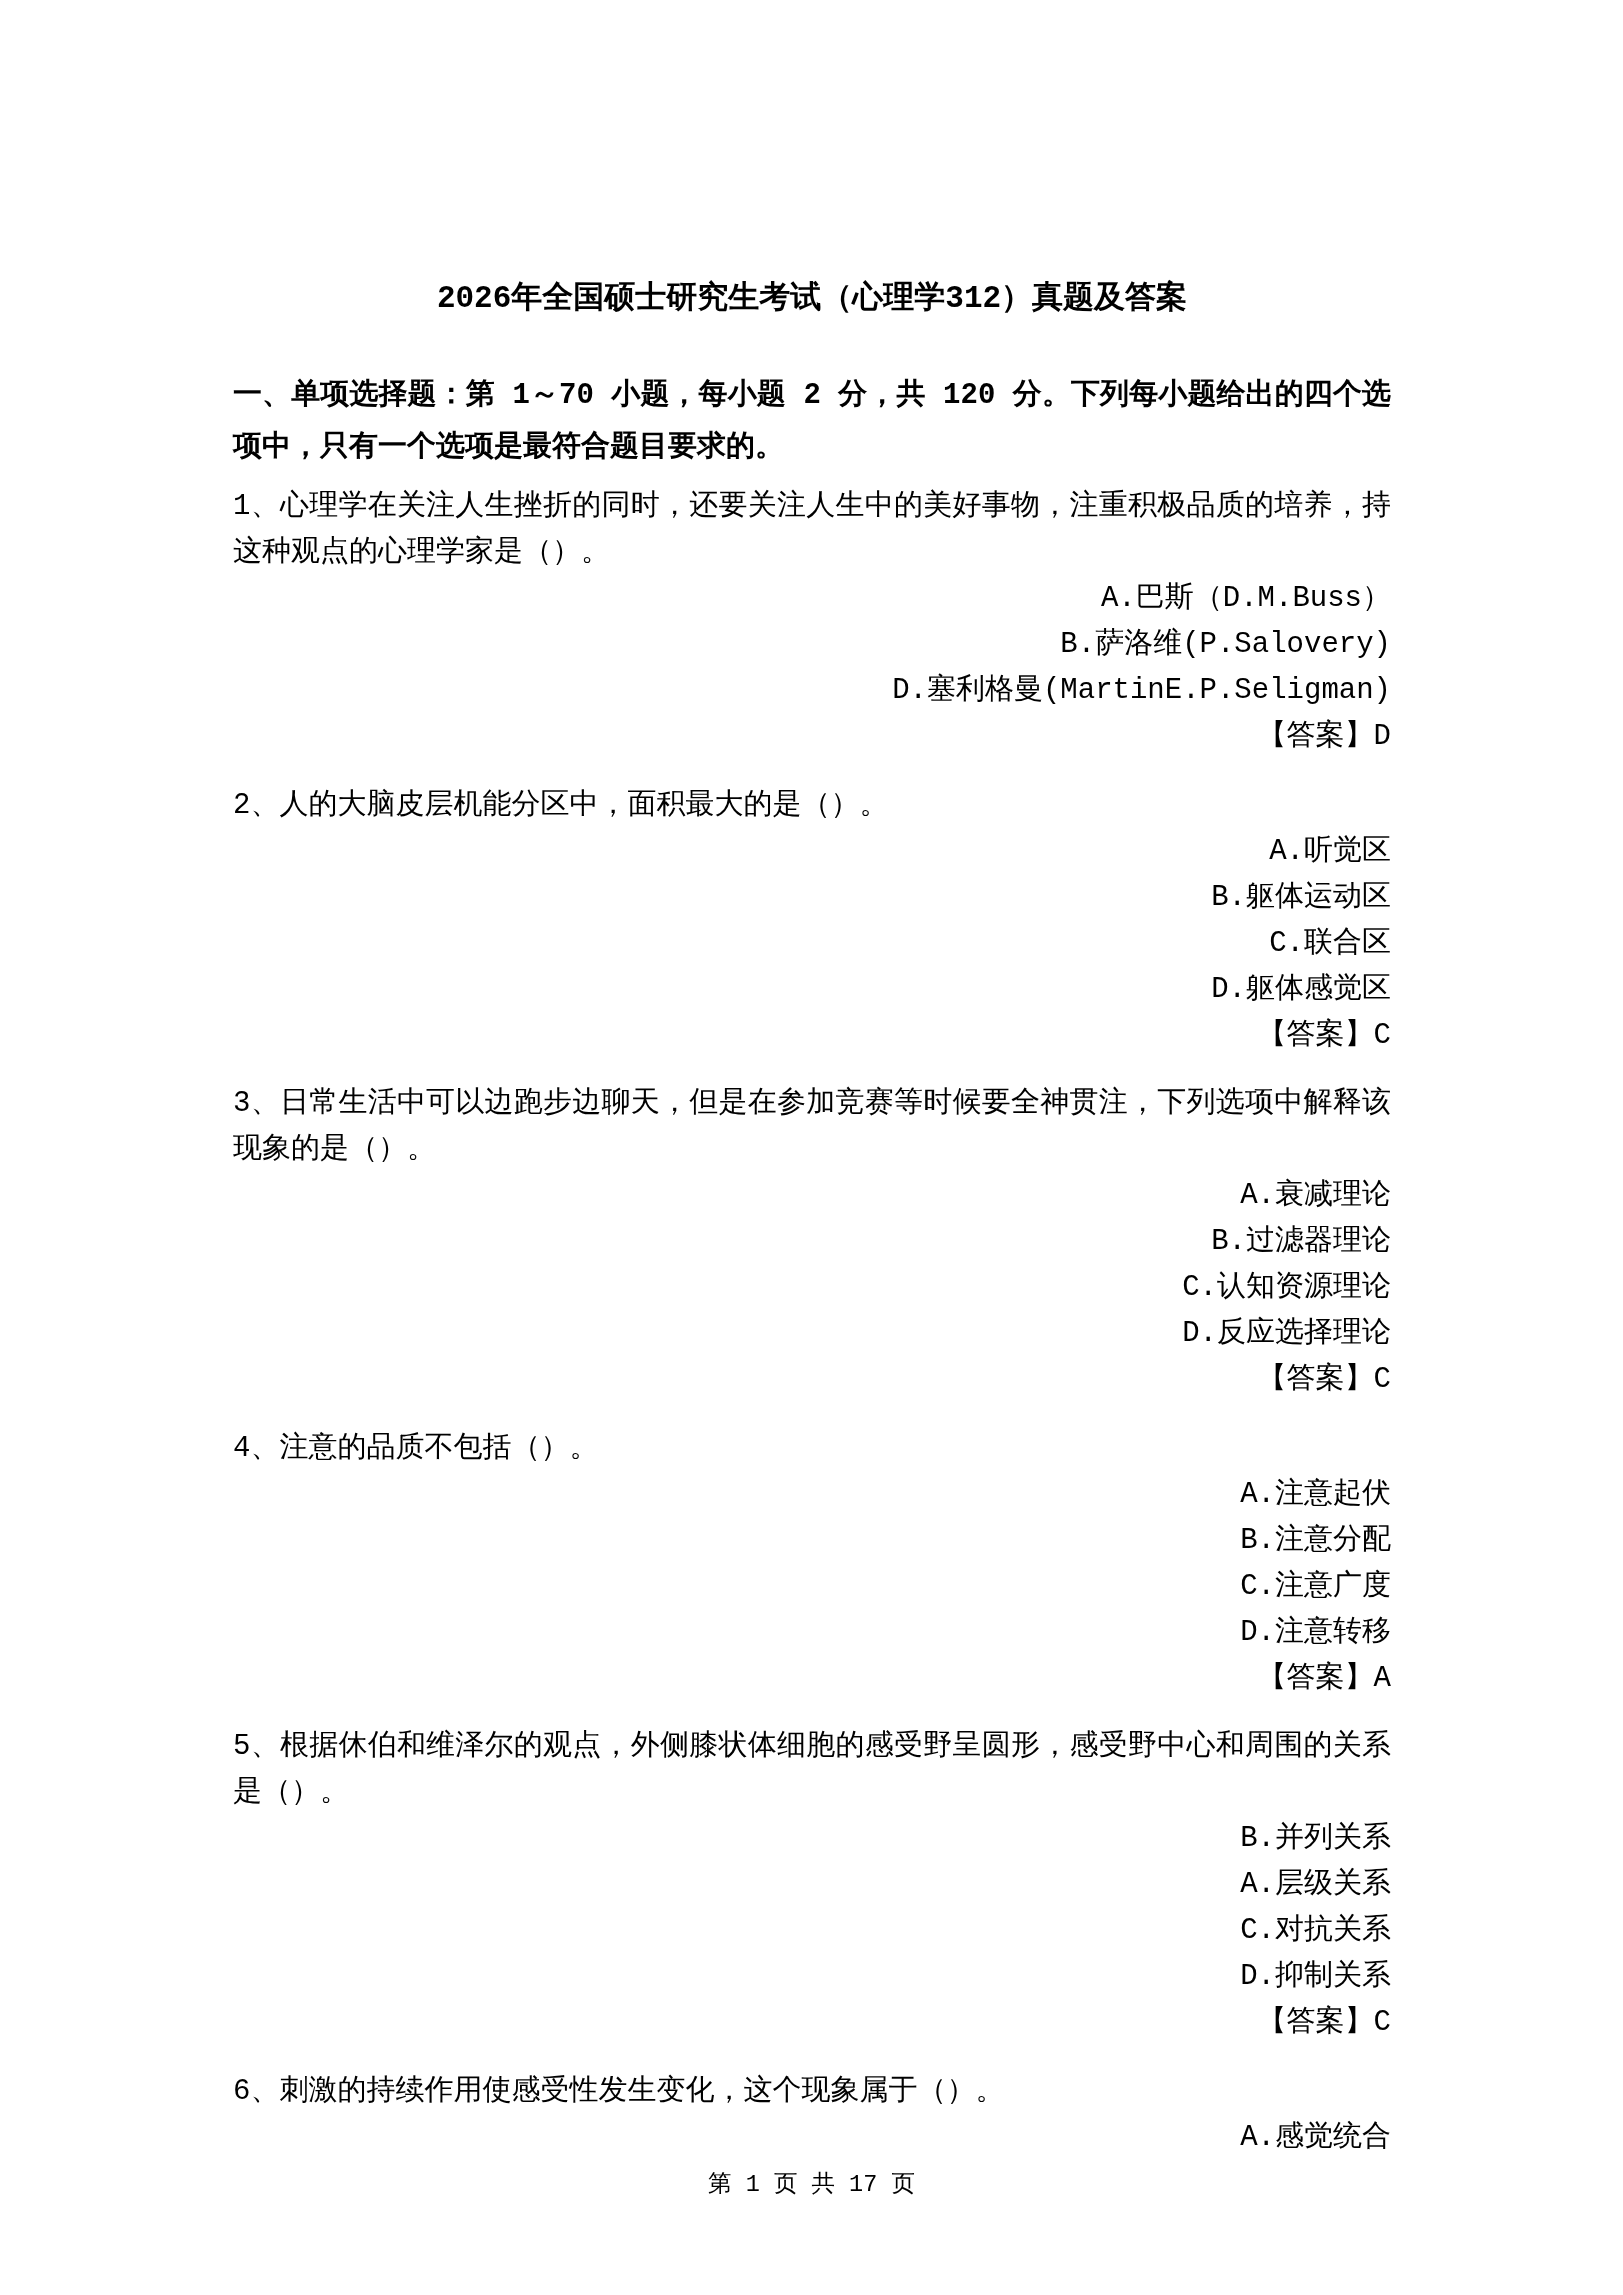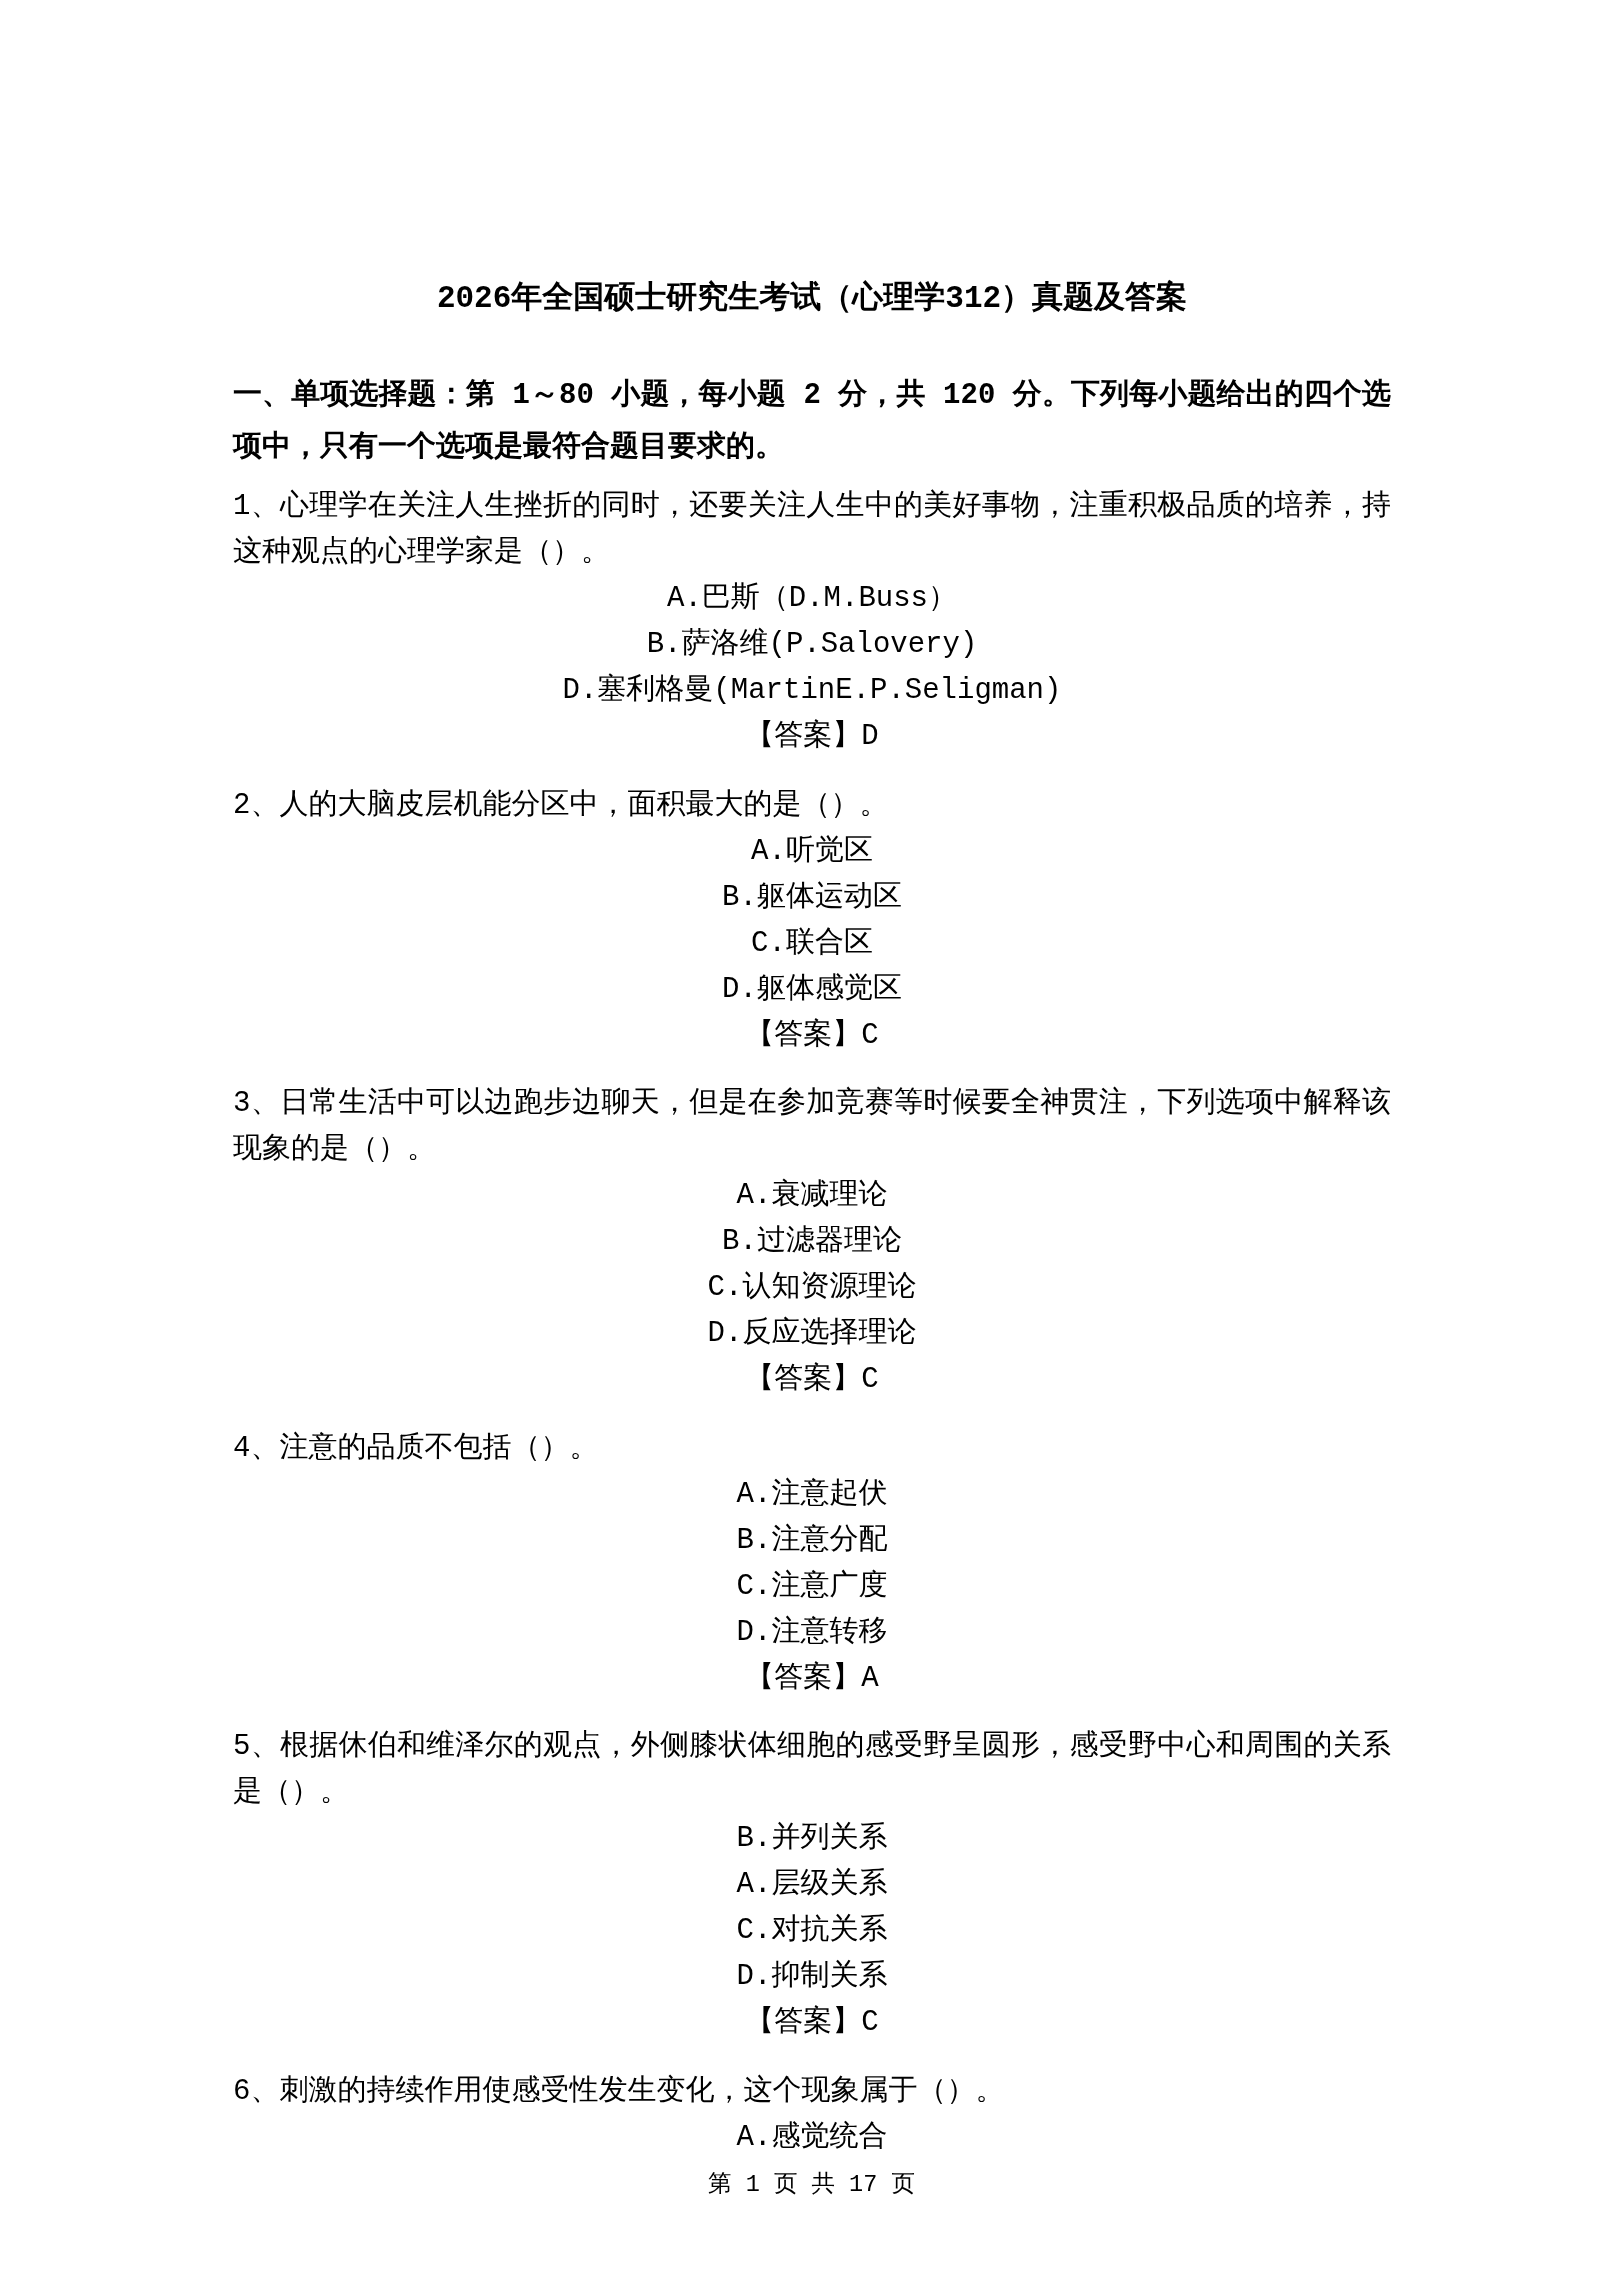--- a/index.html
+++ b/index.html
@@ -48,41 +48,41 @@
     font-size: 29px;
     line-height: 46px;
   }
   .question:first-child {
     margin-top: 0;
   }
   .stem {
     text-align: justify;
   }
   .option, .answer {
-    text-align: center;
+    text-align: right;
   }
   .page-footer {
     position: absolute;
     top: 2172px;
     left: 0;
     width: 1623px;
     text-align: center;
     font-size: 23.5px;
     line-height: 26.6px;
   }
 </style>
 </head>
 <body>
 
 <div class="doc-page">
   <div class="content">
 
     <h1 class="doc-title">2026年全国硕士研究生考试（心理学312）真题及答案</h1>
 
-    <div class="intro">一、单项选择题：第 1～80 小题，每小题 2 分，共 120 分。下列每小题给出的四个选项中，只有一个选项是最符合题目要求的。</div>
+    <div class="intro">一、单项选择题：第 1～70 小题，每小题 2 分，共 120 分。下列每小题给出的四个选项中，只有一个选项是最符合题目要求的。</div>
 
     <div class="questions">
 
       <div class="question">
         <div class="stem">1、心理学在关注人生挫折的同时，还要关注人生中的美好事物，注重积极品质的培养，持这种观点的心理学家是（）。</div>
         <div class="option">A.巴斯（D.M.Buss）</div>
         <div class="option">B.萨洛维(P.Salovery)</div>
         <div class="option">D.塞利格曼(MartinE.P.Seligman)</div>
         <div class="answer">【答案】D</div>
       </div>

